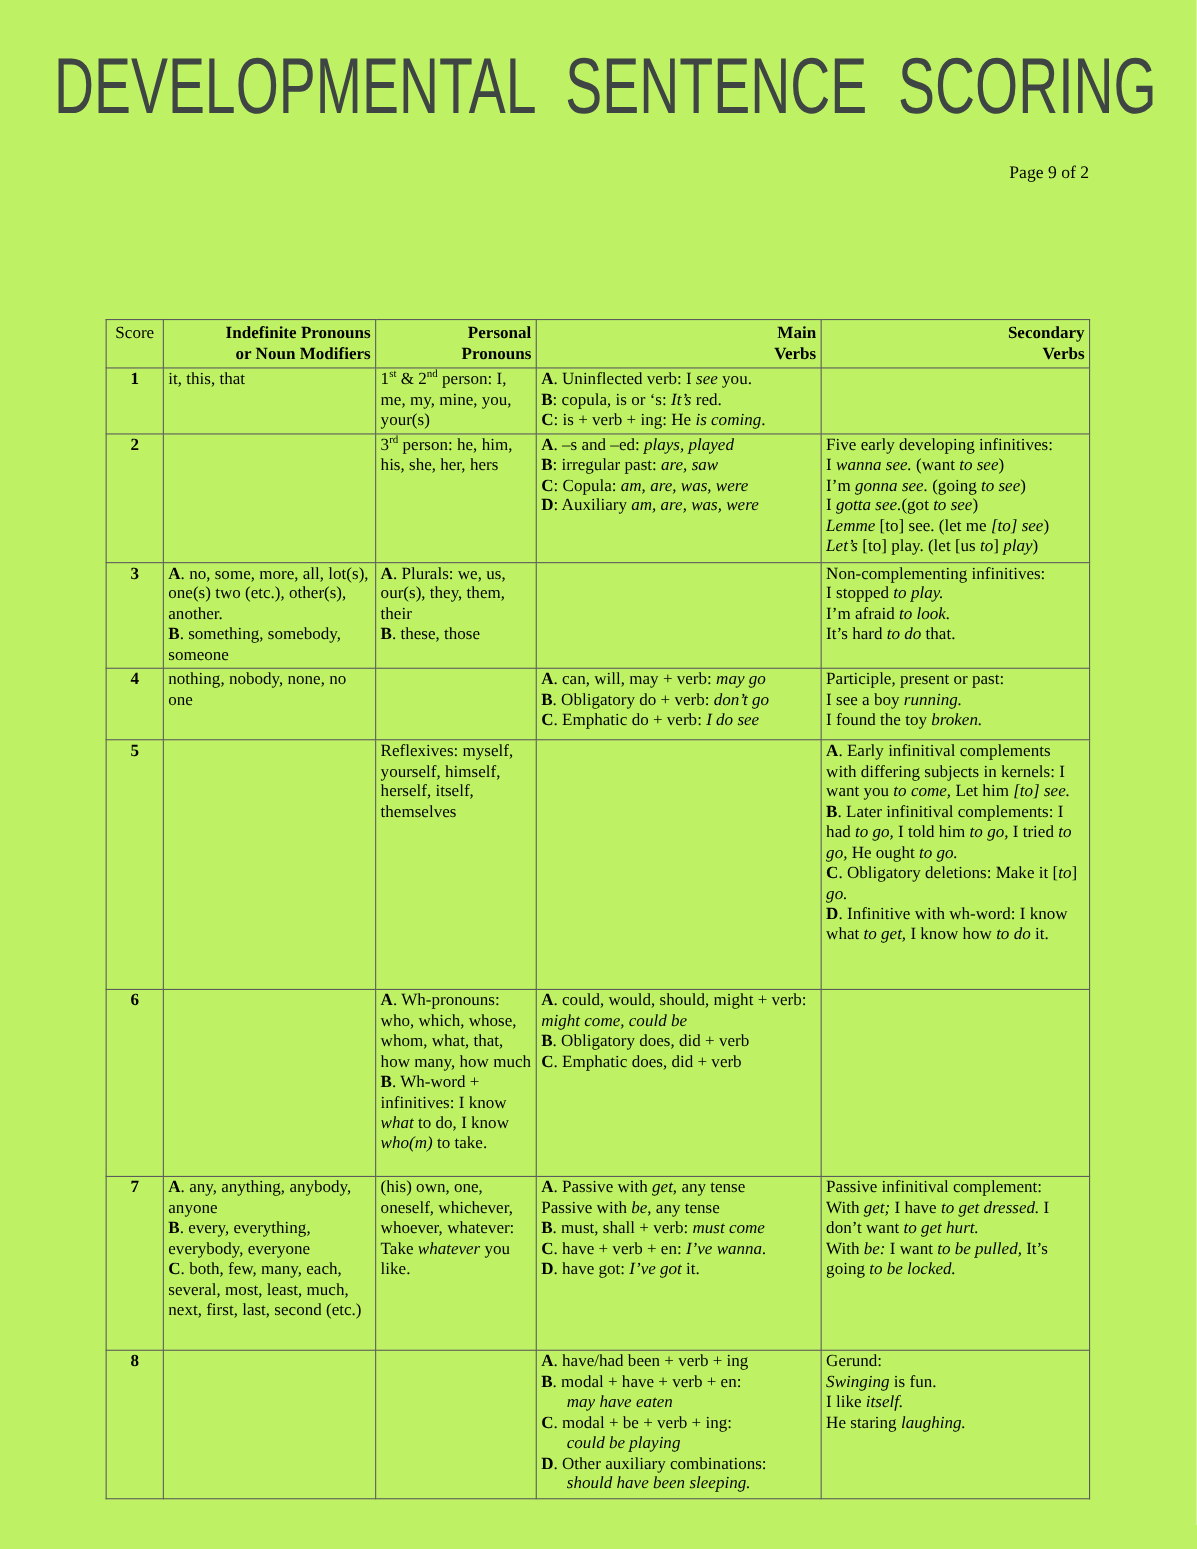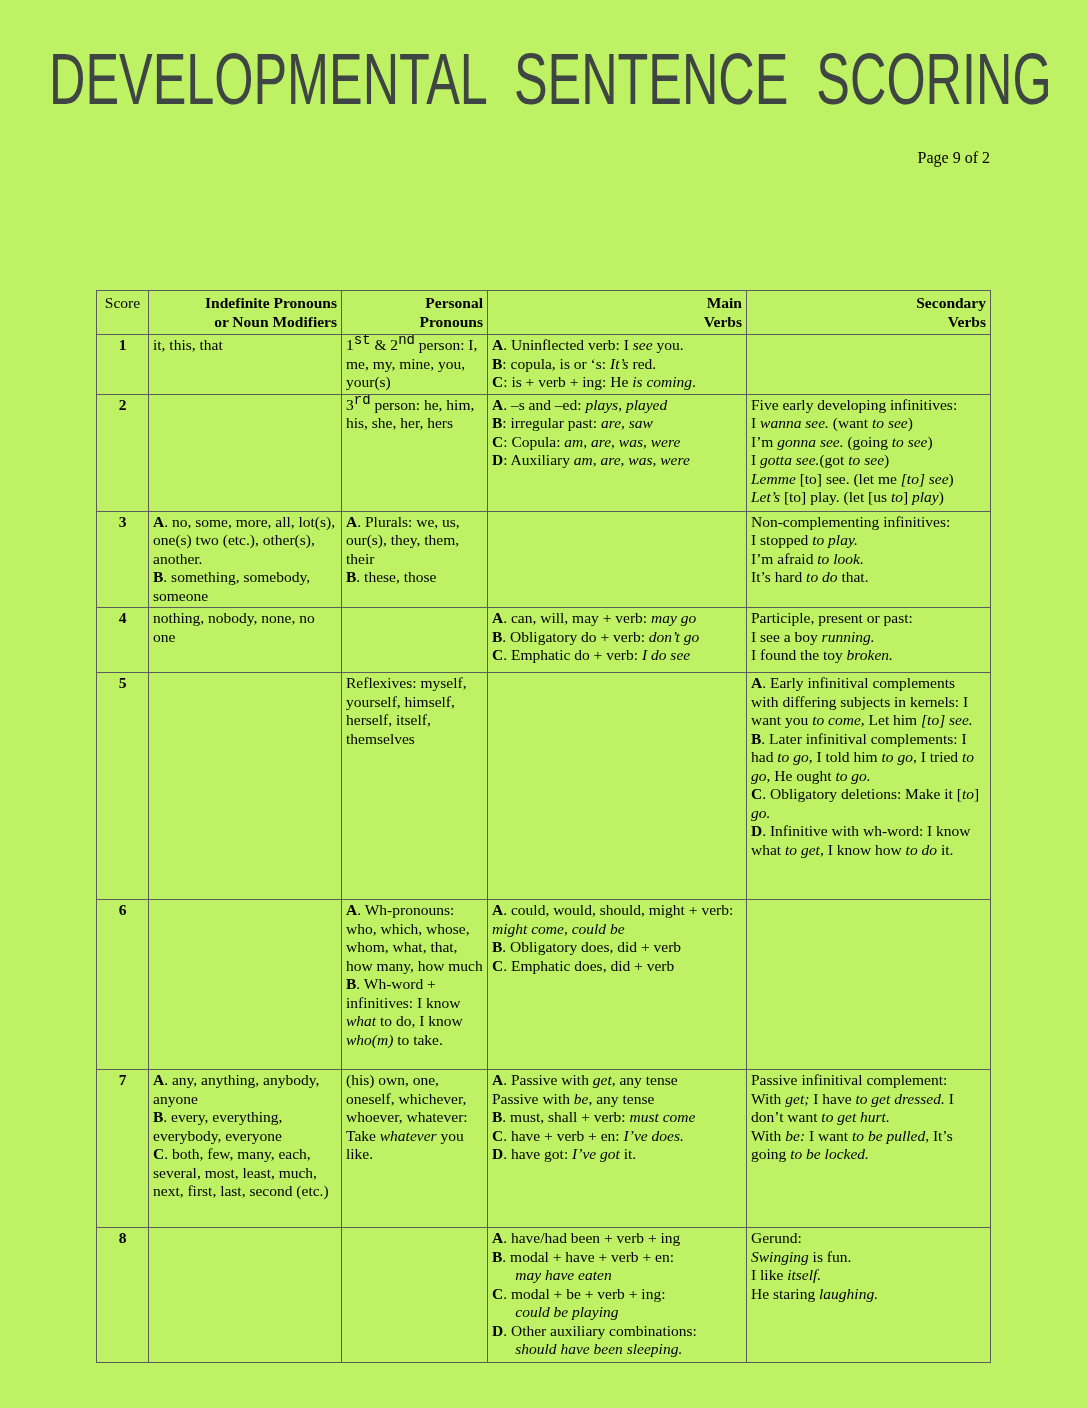--- a/index.html
+++ b/index.html
@@ -84,21 +84,21 @@
     font-weight: normal;
     text-align: center;
     margin-left: 17px;
   }
   td.score {
     text-align: center;
     font-weight: bold;
   }
   td i { font-style: italic; }
   td b { font-weight: bold; }
-  sup { font-size: 14px; line-height: 0; vertical-align: super; font-family: Liberation Mono, monospace; }
+  sup { font-size: 10px; line-height: 0; vertical-align: super; }
 </style>
 </head>
 <body>
 
 <div class="page">
 
   <div class="title-wrap">
     <span class="title-text" style="color: rgb(63, 69, 67);">DEVELOPMENTAL SENTENCE SCORING</span>
   </div>
 
@@ -176,21 +176,21 @@
           <td class="score">6</td>
           <td></td>
           <td><b>A</b>. Wh-pronouns: who, which, whose, whom, what, that, how many, how much<br><b>B</b>. Wh-word + infinitives: I know <i>what</i> to do, I know <i>who(m)</i> to take.</td>
           <td><b>A</b>. could, would, should, might + verb: <i>might come, could be</i><br><b>B</b>. Obligatory does, did + verb<br><b>C</b>. Emphatic does, did + verb</td>
           <td></td>
         </tr>
         <tr style="height: 158px;">
           <td class="score">7</td>
           <td><b>A</b>. any, anything, anybody, anyone<br><b>B</b>. every, everything, everybody, everyone<br><b>C</b>. both, few, many, each, several, most, least, much, next, first, last, second (etc.)</td>
           <td>(his) own, one, oneself, whichever, whoever, whatever: Take <i>whatever</i> you like.</td>
-          <td><b>A</b>. Passive with <i>get</i>, any tense<br>Passive with <i>be</i>, any tense<br><b>B</b>. must, shall + verb: <i>must come</i><br><b>C</b>. have + verb + en: <i>I’ve does.</i><br><b>D</b>. have got: <i>I’ve got</i> it.</td>
+          <td><b>A</b>. Passive with <i>get</i>, any tense<br>Passive with <i>be</i>, any tense<br><b>B</b>. must, shall + verb: <i>must come</i><br><b>C</b>. have + verb + en: <i>I’ve wanna.</i><br><b>D</b>. have got: <i>I’ve got</i> it.</td>
           <td>Passive infinitival complement:<br>With <i>get;</i> I have <i>to get dressed.</i> I don’t want <i>to get hurt.</i><br>With <i>be:</i> I want <i>to be pulled,</i> It’s going <i>to be locked.</i></td>
         </tr>
         <tr style="height: 135px;">
           <td class="score">8</td>
           <td></td>
           <td></td>
           <td><b>A</b>. have/had been + verb + ing<br><b>B</b>. modal + have + verb + en:<br>&nbsp;&nbsp;&nbsp;&nbsp;&nbsp;&nbsp;<i>may have eaten</i><br><b>C</b>. modal + be + verb + ing:<br>&nbsp;&nbsp;&nbsp;&nbsp;&nbsp;&nbsp;<i>could be playing</i><br><b>D</b>. Other auxiliary combinations:<br>&nbsp;&nbsp;&nbsp;&nbsp;&nbsp;&nbsp;<i>should have been sleeping.</i></td>
           <td>Gerund:<br><i>Swinging</i> is fun.<br>I like <i>itself.</i><br>He staring <i>laughing.</i></td>
         </tr>
       </tbody>

